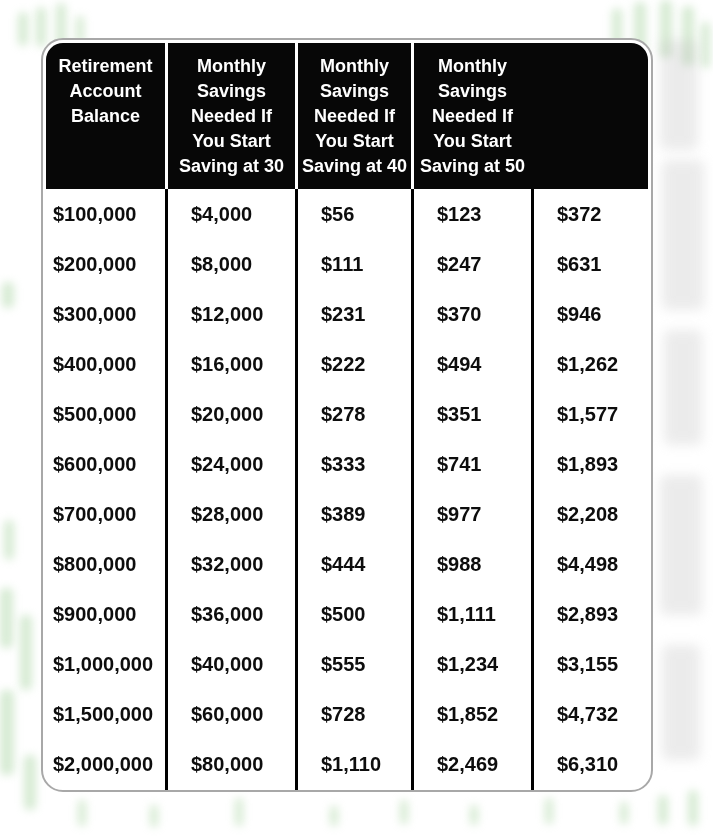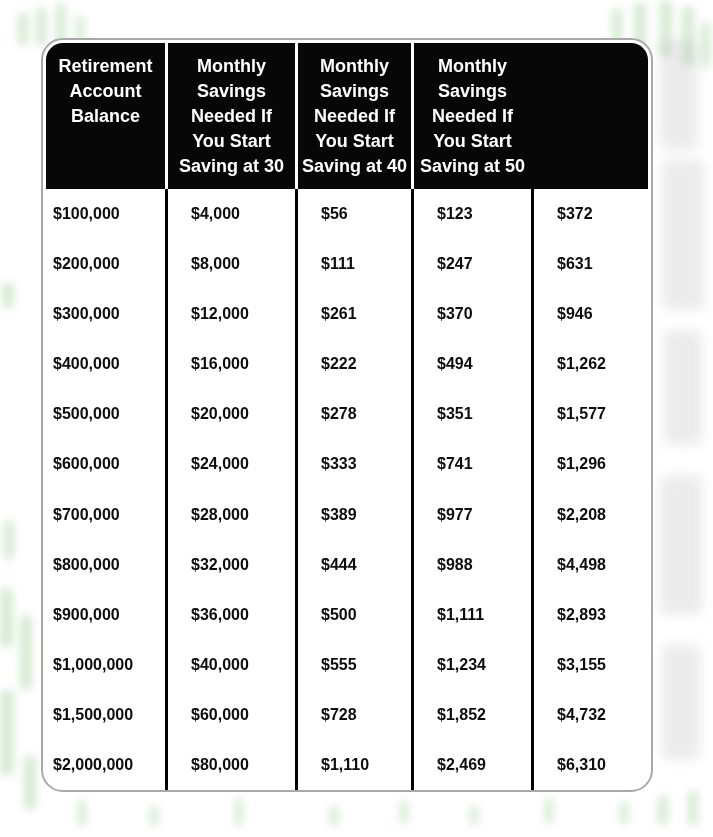--- a/index.html
+++ b/index.html
@@ -52,21 +52,21 @@
   .th.c0 { border-left: none; }
 
   .tbody { grid-auto-rows: 50.08px; }
   .tr { display: contents; }
   .td {
     box-sizing: border-box;
     display: flex;
     align-items: center;
     color: var(--body-text, #0d0d0d);
     font-weight: 700;
-    font-size: 16px;
+    font-size: 20px;
     white-space: nowrap;
     padding-left: 23px;
     border-left: 3px solid var(--divider, #000000);
   }
   .td.c0 { border-left: none; padding-left: 7px; }
 </style>
 </head>
 <body>
 
 <div class="page">
@@ -123,24 +123,24 @@
 Saving at 40</div>
       <div class="th c4">Monthly
 Savings
 Needed If
 You Start
 Saving at 50</div>
     </div>
     <div class="grid tbody">
         <div class="tr"><div class="td c0">$100,000</div><div class="td c1">$4,000</div><div class="td c2">$56</div><div class="td c3">$123</div><div class="td c4">$372</div></div>
         <div class="tr"><div class="td c0">$200,000</div><div class="td c1">$8,000</div><div class="td c2">$111</div><div class="td c3">$247</div><div class="td c4">$631</div></div>
-        <div class="tr"><div class="td c0">$300,000</div><div class="td c1">$12,000</div><div class="td c2">$261</div><div class="td c3">$370</div><div class="td c4">$946</div></div>
+        <div class="tr"><div class="td c0">$300,000</div><div class="td c1">$12,000</div><div class="td c2">$231</div><div class="td c3">$370</div><div class="td c4">$946</div></div>
         <div class="tr"><div class="td c0">$400,000</div><div class="td c1">$16,000</div><div class="td c2">$222</div><div class="td c3">$494</div><div class="td c4">$1,262</div></div>
         <div class="tr"><div class="td c0">$500,000</div><div class="td c1">$20,000</div><div class="td c2">$278</div><div class="td c3">$351</div><div class="td c4">$1,577</div></div>
-        <div class="tr"><div class="td c0">$600,000</div><div class="td c1">$24,000</div><div class="td c2">$333</div><div class="td c3">$741</div><div class="td c4">$1,296</div></div>
+        <div class="tr"><div class="td c0">$600,000</div><div class="td c1">$24,000</div><div class="td c2">$333</div><div class="td c3">$741</div><div class="td c4">$1,893</div></div>
         <div class="tr"><div class="td c0">$700,000</div><div class="td c1">$28,000</div><div class="td c2">$389</div><div class="td c3">$977</div><div class="td c4">$2,208</div></div>
         <div class="tr"><div class="td c0">$800,000</div><div class="td c1">$32,000</div><div class="td c2">$444</div><div class="td c3">$988</div><div class="td c4">$4,498</div></div>
         <div class="tr"><div class="td c0">$900,000</div><div class="td c1">$36,000</div><div class="td c2">$500</div><div class="td c3">$1,111</div><div class="td c4">$2,893</div></div>
         <div class="tr"><div class="td c0">$1,000,000</div><div class="td c1">$40,000</div><div class="td c2">$555</div><div class="td c3">$1,234</div><div class="td c4">$3,155</div></div>
         <div class="tr"><div class="td c0">$1,500,000</div><div class="td c1">$60,000</div><div class="td c2">$728</div><div class="td c3">$1,852</div><div class="td c4">$4,732</div></div>
         <div class="tr"><div class="td c0">$2,000,000</div><div class="td c1">$80,000</div><div class="td c2">$1,110</div><div class="td c3">$2,469</div><div class="td c4">$6,310</div></div>
       </div>
   </div>
 
 </div>

